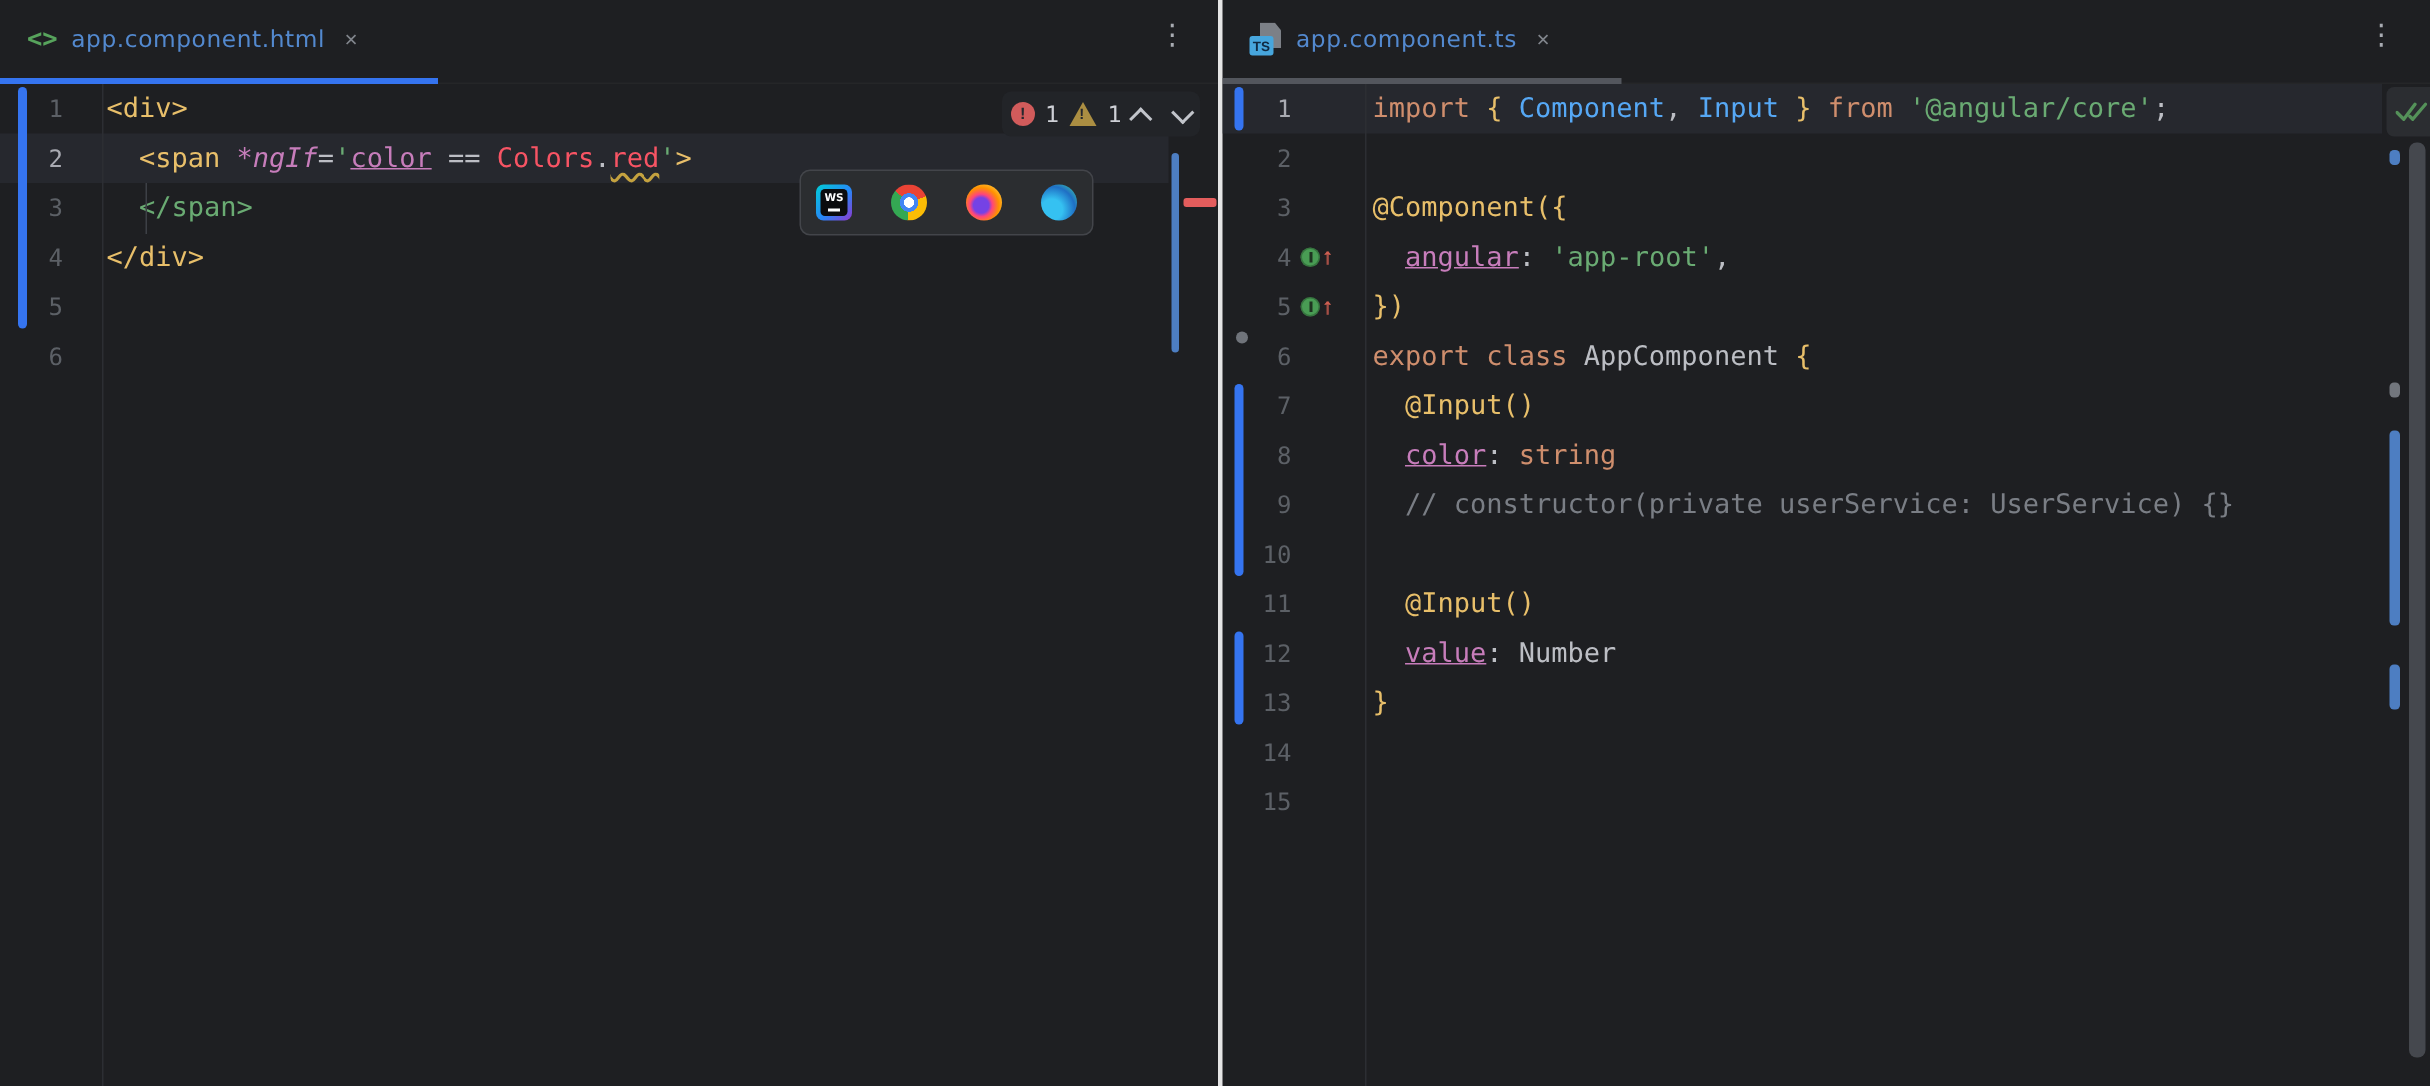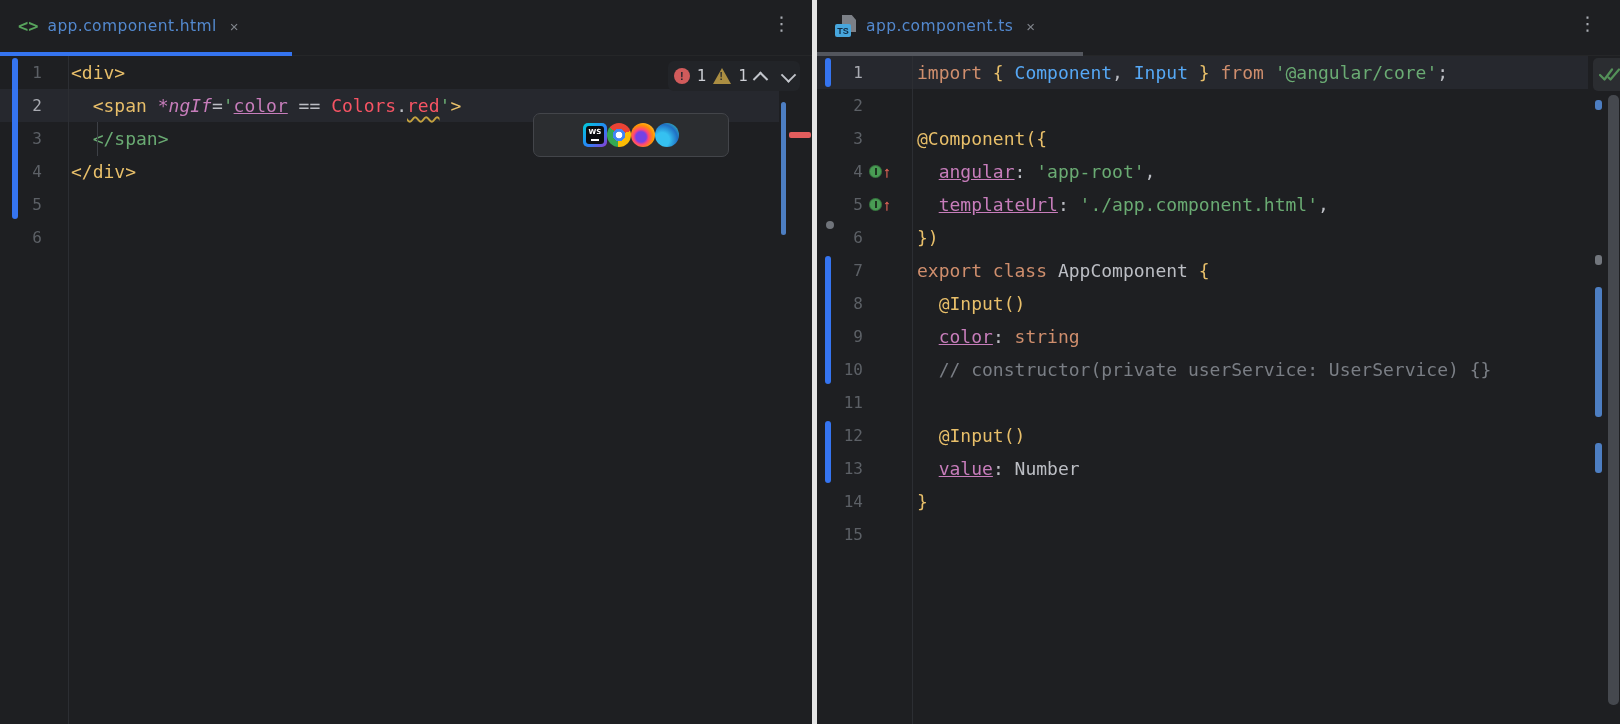--- a/index.html
+++ b/index.html
@@ -1,21 +1,21 @@
 <!DOCTYPE html>
 <html style="--bg: #1e1f22; --line-highlight: #26282e; --accent-blue: #3574f0; --tab-text: #5389cf; --gutter-num: #5c6066; --gutter-num-active: #a9abb2; --plain: #bcbec4; --tag: #e8bf6a; --tag-green: #6aab73; --kw: #cf8e6d; --str: #6aab73; --prop: #c77dbb; --cls: #56a8f5; --err: #f75464; --comment: #7a7e85; --warn-squiggle: #c4a23f; --error-red: #d15b5b; --warning-yellow: #ab8e42; --stripe-blue: #4d7ec2; --red-dash: #e35d5d; --scroll-thumb: #45484e; --toolbar-bg: #2b2d30; --toolbar-border: #43454a; --check-green: #549159;"><head>
 <meta charset="utf-8">
 <style>
   html,body{margin:0;padding:0;background:#131314;}
   body{width:1620px;height:724px;overflow:hidden;font-family:"Liberation Sans",sans-serif;}
   .ide{position:relative;width:1620px;height:724px;background:var(--bg);}
 
   .pane{position:absolute;top:0;height:724px;overflow:hidden;background:var(--bg);}
   .pane-left{left:0;width:812px;}
-  .pane-right{left:812px;width:808px;border-left:5px solid #e5e5e5;box-sizing:border-box;}
+  .pane-right{left:812px;width:808px;border-left:3px solid #e5e5e5;box-sizing:border-box;}
 
   
   .tabbar{position:absolute;top:0;left:0;right:0;height:56px;box-sizing:border-box;
           border-bottom:1px solid rgba(255,255,255,0.03);}
   .tab{display:flex;align-items:center;height:56px;box-sizing:border-box;gap:9px;
        padding:0 14px 0 18px;border-bottom:4px solid transparent;cursor:pointer;}
   .pane-left  .tab{width:292px;border-bottom-color:var(--accent-blue);}
   .pane-right .tab{width:266px;border-bottom-color:#53565d;}
   .tab-label{color:var(--tab-text);font-size:15.5px;letter-spacing:.4px;white-space:nowrap;
              font-family:"DejaVu Sans",sans-serif;}
@@ -101,21 +101,21 @@
            border-bottom:16px solid var(--warning-yellow);position:relative;}
   .warn-ic::after{content:"!";position:absolute;left:-3px;top:3px;color:#26282e;font-weight:bold;font-size:10px;}
   .insp-count{color:#ced0d6;font-size:15px;font-family:"DejaVu Sans",sans-serif;}
   .chev{width:9px;height:9px;border-left:2px solid #c2c5cb;border-top:2px solid #c2c5cb;display:inline-block;}
   .chev.up{transform:rotate(45deg) translate(2px,2px);}
   .chev.down{transform:rotate(225deg) translate(1px,1px);margin-left:10px;}
 
   
   .browser-bar{position:absolute;left:533px;top:113px;width:196px;height:44px;background:var(--toolbar-bg);
                border:1px solid var(--toolbar-border);border-radius:7px;box-sizing:border-box;
-               display:flex;align-items:center;justify-content:center;padding:7px 10px;z-index:7;}
+               display:flex;align-items:center;justify-content:space-between;padding:7px 10px;z-index:7;}
   .bicon{width:24px;height:24px;border-radius:50%;cursor:pointer;}
   .bi-ws{border-radius:5px;background:linear-gradient(135deg,#00cdd7,#2786f7 55%,#9039d0);
          display:flex;align-items:center;justify-content:center;}
   .bi-ws .inner{width:18px;height:18px;border-radius:3px;background:#0b0c0e;color:#fff;
                 font-size:7px;font-weight:bold;text-align:center;line-height:9px;
                 font-family:"DejaVu Sans",sans-serif;padding-top:2px;box-sizing:border-box;}
   .bi-ws .inner .bar{display:block;width:8px;height:2px;background:#fff;margin:2px auto 0;}
   .bi-chrome{background:
       radial-gradient(circle at 50% 50%, #fff 0 20%, #4285f4 21% 36%, rgba(0,0,0,0) 37%),
       conic-gradient(from -50deg,#ea4335 0 120deg,#fbbc05 120deg 235deg,#34a853 235deg 360deg);}
@@ -270,21 +270,20 @@
         <div class="change-bar" style="top: 58px; height: 29px;"></div>
         <div class="change-bar" style="top: 256px; height: 128px;"></div>
         <div class="change-bar" style="top: 421px; height: 62px;"></div>
       </div>
 
     <div class="code">
         <div class="code-line"><span class="tk-kw">import </span><span class="tk-brace">{ </span><span class="tk-cls">Component</span><span class="tk-plain">, </span><span class="tk-cls">Input</span><span class="tk-brace"> }</span><span class="tk-kw"> from </span><span class="tk-str">'@angular/core'</span><span class="tk-plain">;</span></div>
         <div class="code-line"></div>
         <div class="code-line"><span class="tk-deco">@Component</span><span class="tk-brace">({</span></div>
         <div class="code-line"><span class="tk-plain">  </span><span class="tk-prop">angular</span><span class="tk-plain">: </span><span class="tk-str">'app-root'</span><span class="tk-plain">,</span></div>
-        <div class="code-line"><span class="tk-plain">  </span><span class="tk-prop">templateUrl</span><span class="tk-plain">: </span><span class="tk-str">'./app.component.html'</span><span class="tk-plain">,</span></div>
         <div class="code-line"><span class="tk-brace">})</span></div>
         <div class="code-line"><span class="tk-kw">export class </span><span class="tk-plain">AppComponent </span><span class="tk-brace">{</span></div>
         <div class="code-line"><span class="tk-plain">  </span><span class="tk-deco">@Input()</span></div>
         <div class="code-line"><span class="tk-plain">  </span><span class="tk-prop">color</span><span class="tk-plain">: </span><span class="tk-kw">string</span></div>
         <div class="code-line"><span class="tk-plain">  </span><span class="tk-comment">// constructor(private userService: UserService) {}</span></div>
         <div class="code-line"></div>
         <div class="code-line"><span class="tk-plain">  </span><span class="tk-deco">@Input()</span></div>
         <div class="code-line"><span class="tk-plain">  </span><span class="tk-prop">value</span><span class="tk-plain">: </span><span class="tk-plain">Number</span></div>
         <div class="code-line"><span class="tk-brace">}</span></div>
         <div class="code-line"></div>

